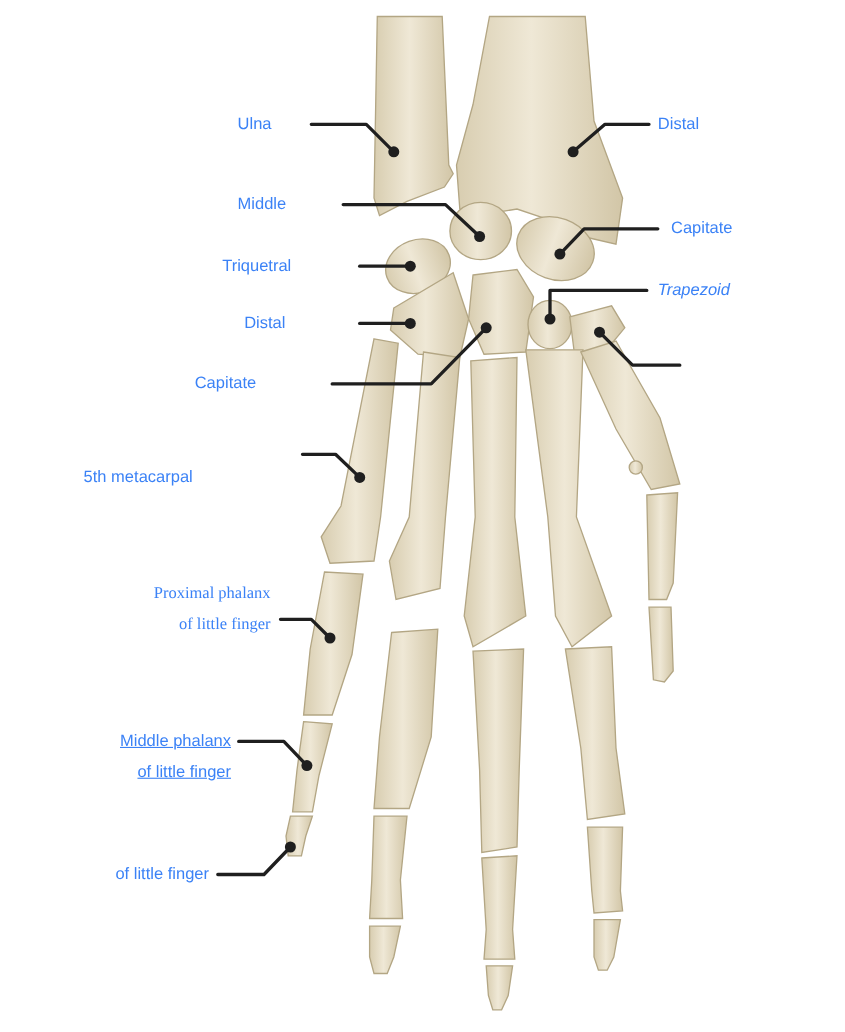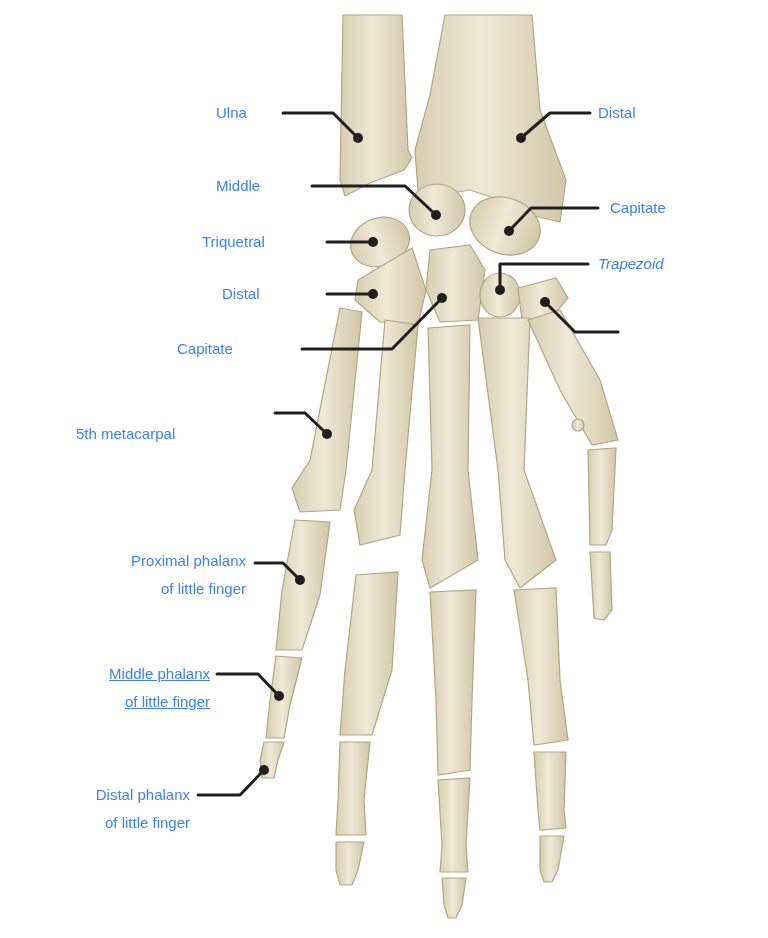--- a/index.html
+++ b/index.html
@@ -118,26 +118,25 @@
   </div>
   <div class="label" style="left:222px; top:280px;">
     <span>Distal</span>
   </div>
   <div class="label" style="left:177px; top:335px;">
     <span>Capitate</span>
   </div>
   <div class="label" style="left:76px; top:420px;">
     <span>5th metacarpal</span>
   </div>
-  <div class="label right-align" style="left:36px; top:547px; width:210px;">
+  <div class="label right-align" style="left:36px; top:526px; width:210px;font-family:Liberation Serif, serif;">
     <span>Proximal phalanx</span>
     <span>of little finger</span>
   </div>
   <div class="label right-align" style="left:20px; top:660px; width:190px;text-decoration:underline;">
     <span>Middle phalanx</span>
     <span>of little finger</span>
   </div>
   <div class="label right-align" style="left:12px; top:781px; width:178px;">
-    <span>Distal phalanx</span>
     <span>of little finger</span>
   </div>
 
 </div>
 
 </body></html>

